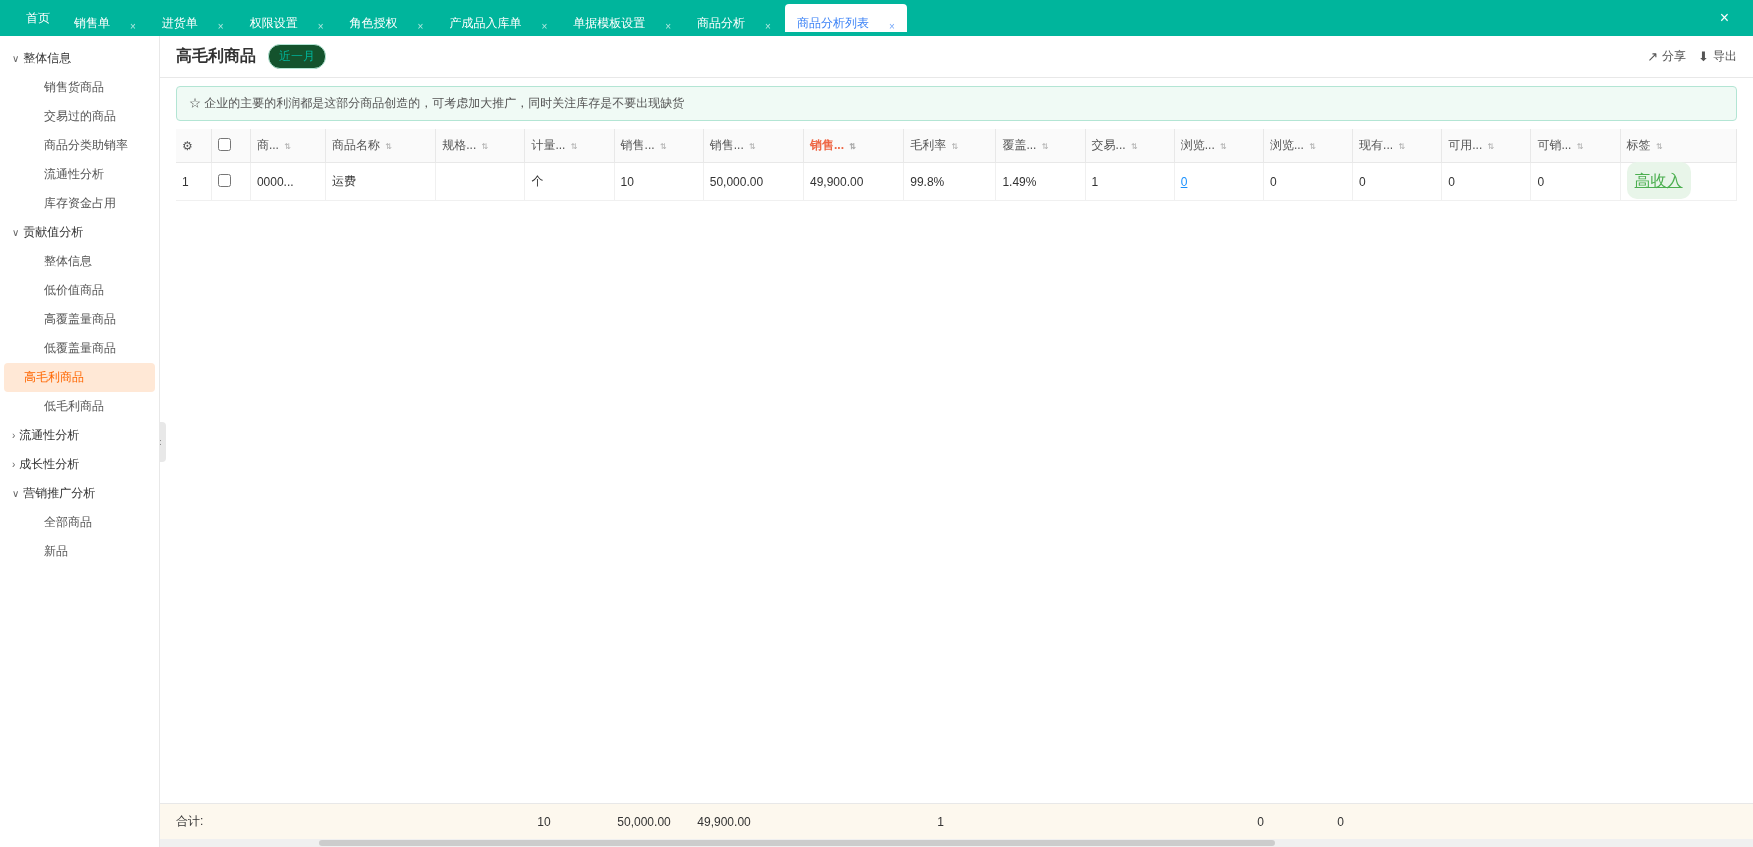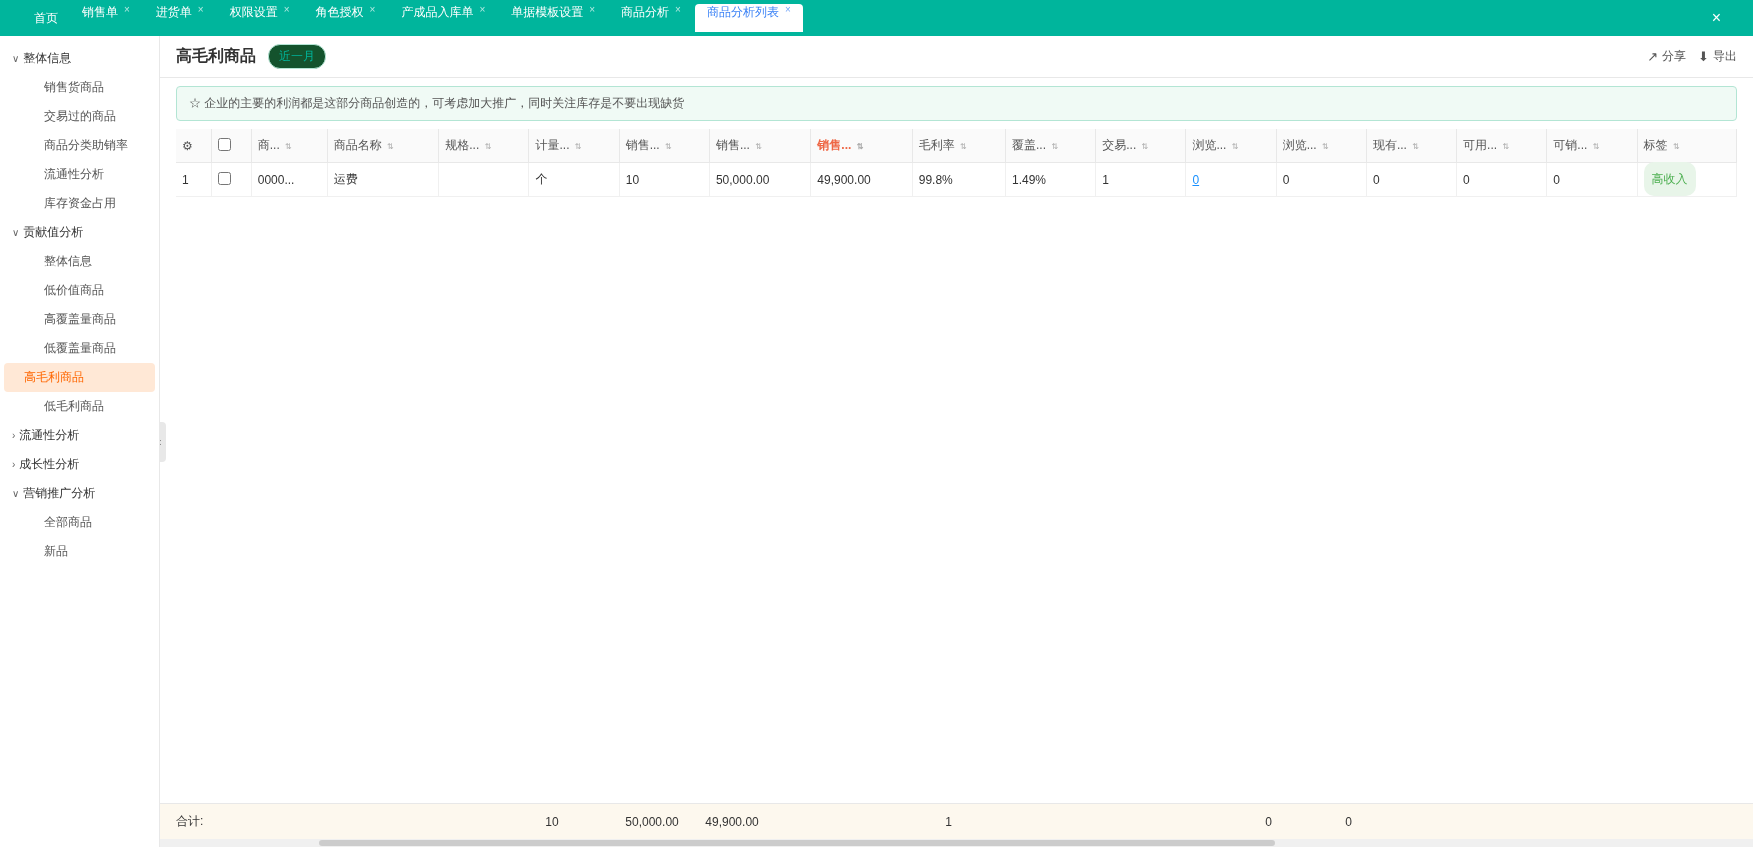--- a/index.html
+++ b/index.html
@@ -4,36 +4,36 @@
   <style>
     * { box-sizing: border-box; margin: 0; padding: 0; font-family: 'Microsoft YaHei', Arial, sans-serif; font-size: 12px; }
     body { background: #f5f5f5; overflow: hidden; }
 
     
     .top-nav {
       display: flex;
       align-items: center;
       background: #00b59c;
       height: 36px;
-      padding: 0 24px;
+      padding: 0 16px;
       color: #fff;
       gap: 2px;
       position: relative;
     }
     .nav-tab {
       display: flex;
-      align-items: flex-start;
+      align-items: flex-end;
       padding: 0 12px;
       height: 28px;
       border-radius: 4px 4px 0 0;
       cursor: pointer;
       white-space: nowrap;
       font-size: 12px;
       color: #fff;
-      gap: 4px;
+      gap: 18px;
     }
     .nav-tab.active { background: #fff; color: #3b82f6; }
     .nav-tab .close-x {
       font-size: 10px;
       opacity: 0.7;
       cursor: pointer;
       margin-left: 2px;
     }
     .nav-home { color: #fff; font-size: 12px; padding: 0 10px; cursor: pointer; }
     .top-nav-right {
@@ -222,37 +222,38 @@
       border-bottom: 1px solid #f0f0f0;
       border-right: 1px solid #f0f0f0;
       color: #333;
       white-space: nowrap;
     }
     .tag-badge {
       background: #e8f5e9;
       color: #4caf50;
       border-radius: 10px;
       padding: 10px 8px;
-      font-size: 12px;
+      font-size: 16px;
+      text-decoration: underline;
     }
     .link-text { color: #1890ff; cursor: pointer; text-decoration: underline; }
 
     
     .footer-total {
       display: flex;
       align-items: center;
       background: #fdf8ee;
       border-top: 1px solid #e8e8e8;
       padding: 8px 16px;
       font-size: 12px;
       color: #333;
       min-height: 36px;
       gap: 0;
     }
-    .footer-total .label { margin-right: 16px; }
+    .footer-total .label { margin-right: 8px; }
     .footer-cols {
       display: flex;
       gap: 0;
       flex: 1;
     }
     .footer-col {
       min-width: 80px;
       padding: 0 6px;
       color: #333;
     }

